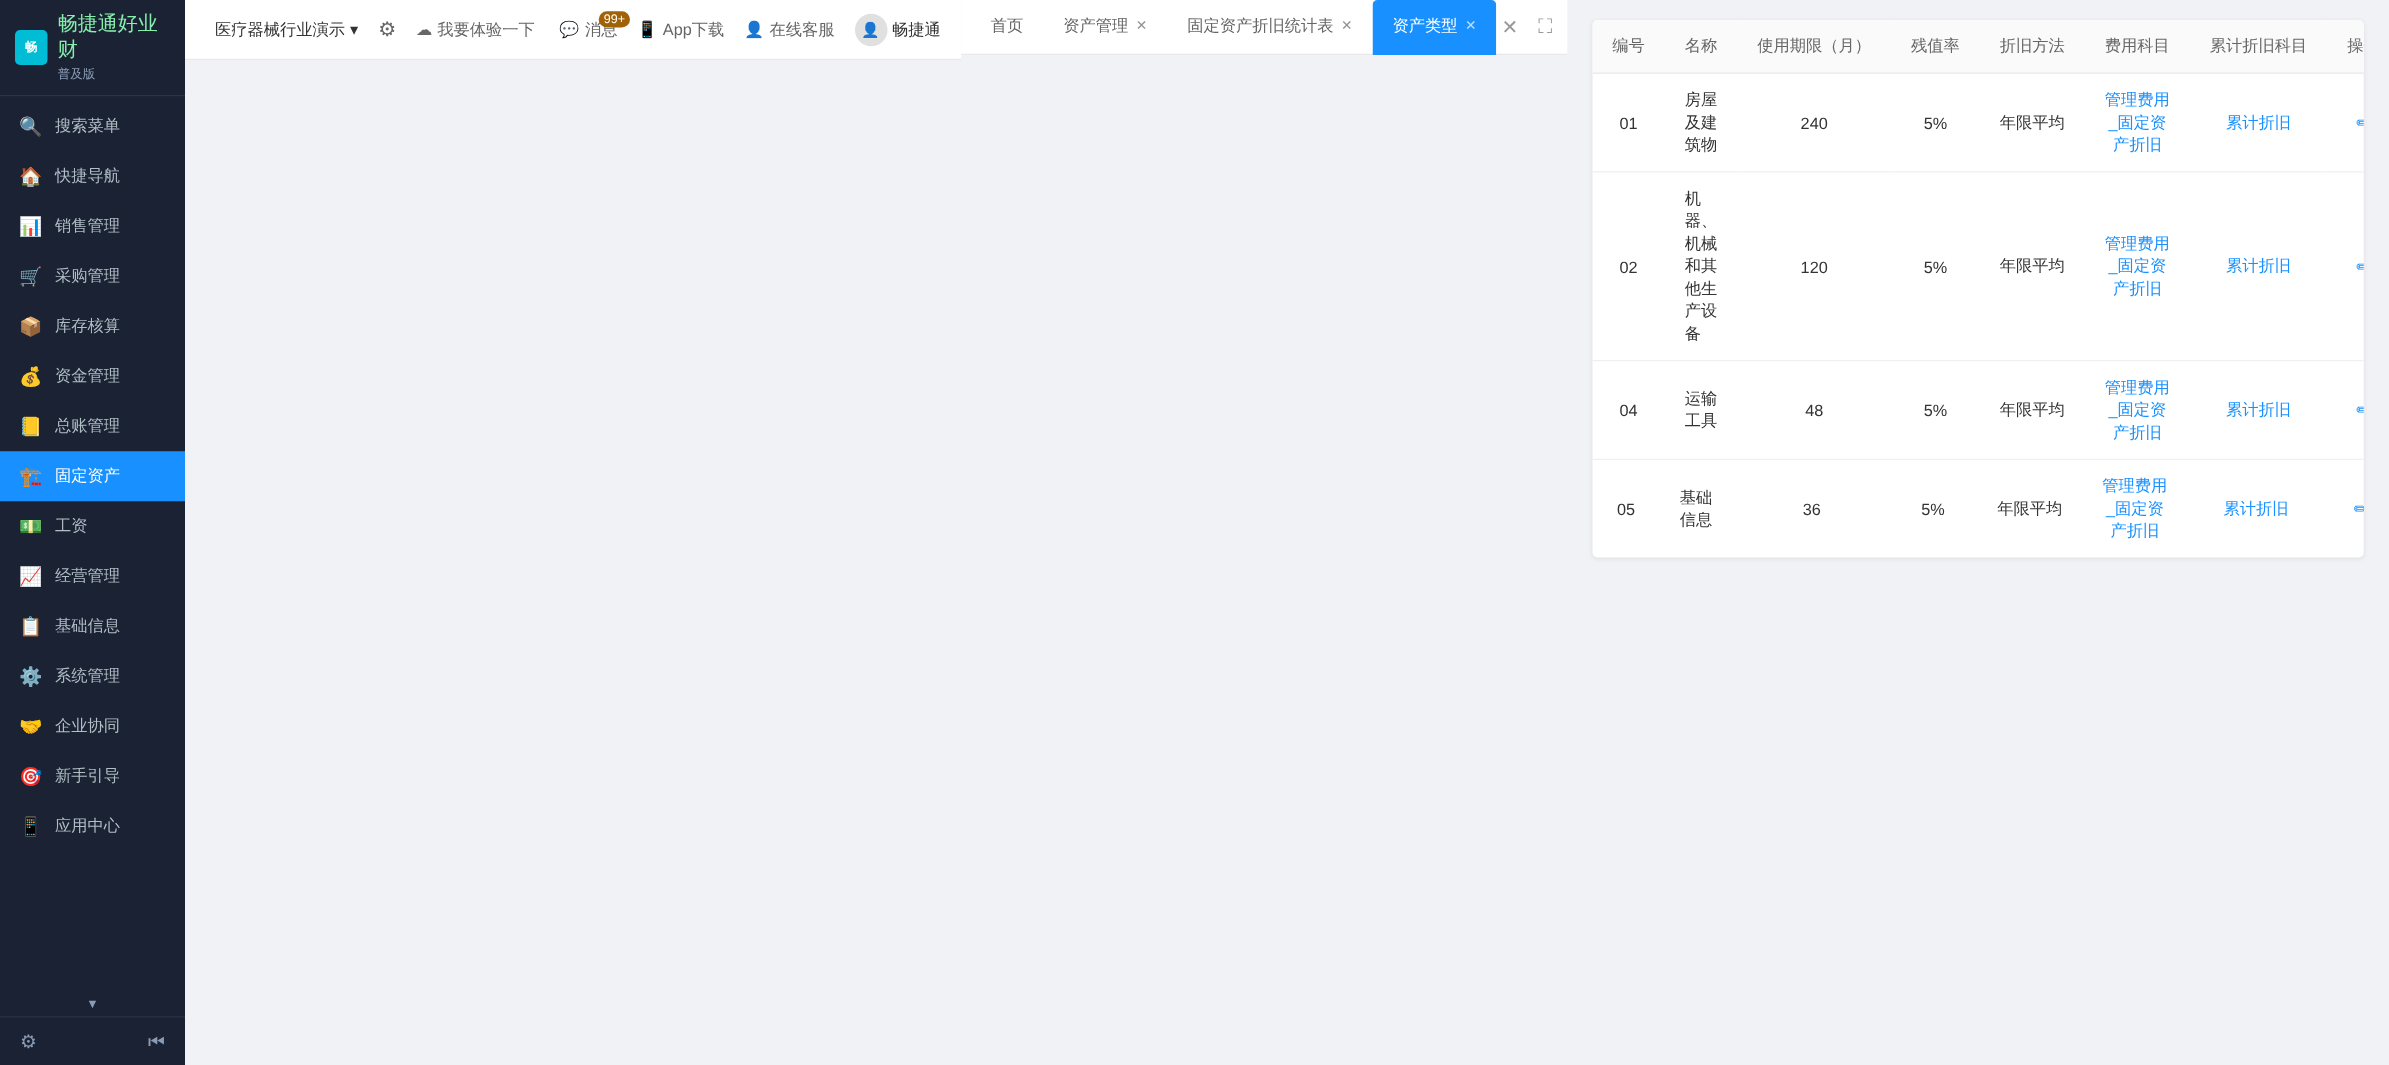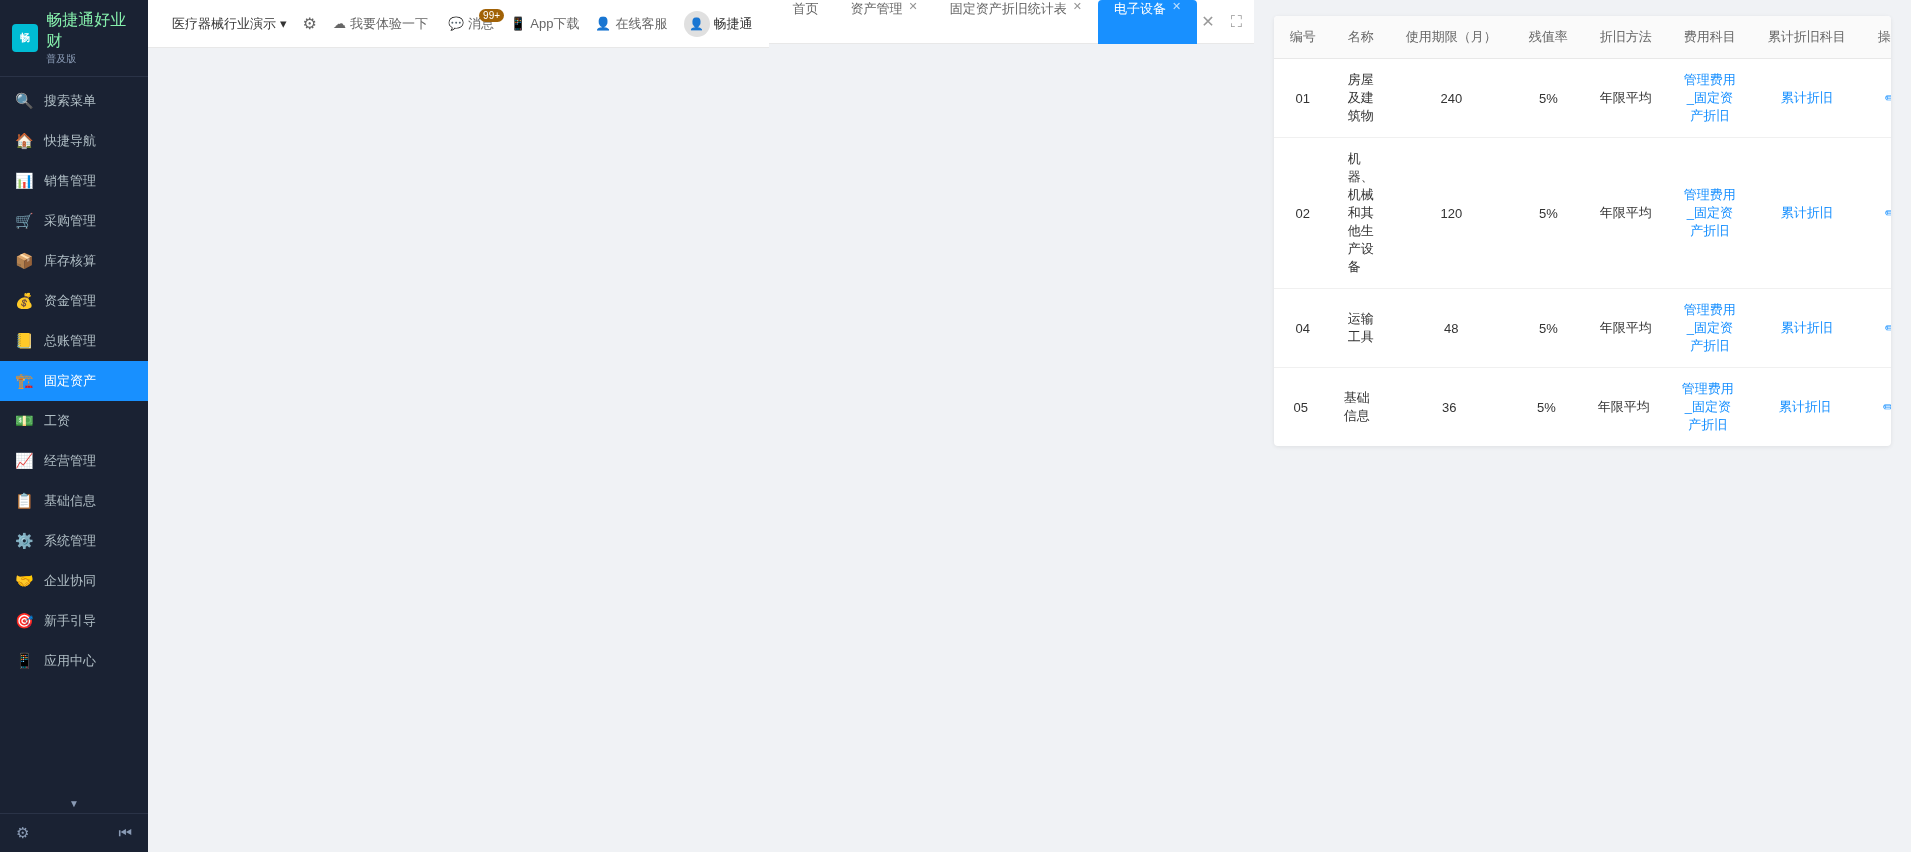--- a/index.html
+++ b/index.html
@@ -181,21 +181,21 @@
       height: 44px;
       display: flex;
       align-items: center;
       padding: 0 8px;
       border-bottom: 1px solid #e8e8e8;
       flex-shrink: 0;
       gap: 0;
     }
     .tab {
       display: flex;
-      align-items: flex-start;
+      align-items: center;
       gap: 6px;
       padding: 0 16px;
       height: 44px;
       font-size: 13px;
       color: #666;
       cursor: pointer;
       border-bottom: 2px solid transparent;
       white-space: nowrap;
     }
     .tab.active {
@@ -431,21 +431,21 @@
       </div>
       <div class="tab">
         <span>资产管理</span>
         <span class="tab-close">✕</span>
       </div>
       <div class="tab">
         <span>固定资产折旧统计表</span>
         <span class="tab-close">✕</span>
       </div>
       <div class="tab active">
-        <span>电子设备</span>
+        <span>资产类型</span>
         <span class="tab-close">✕</span>
       </div>
       <div class="tabbar-actions">
       <span class="tabbar-action-btn">✕</span>
       <span class="tabbar-action-btn">⛶</span>
     </div>
   </div>
 
   <div class="page-content">
 

